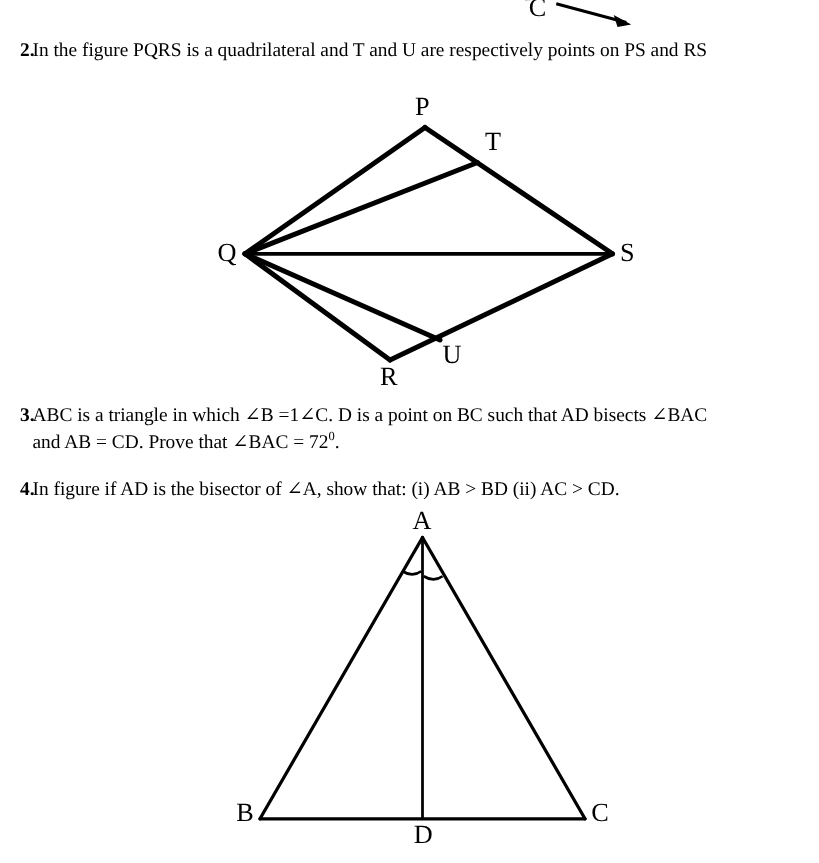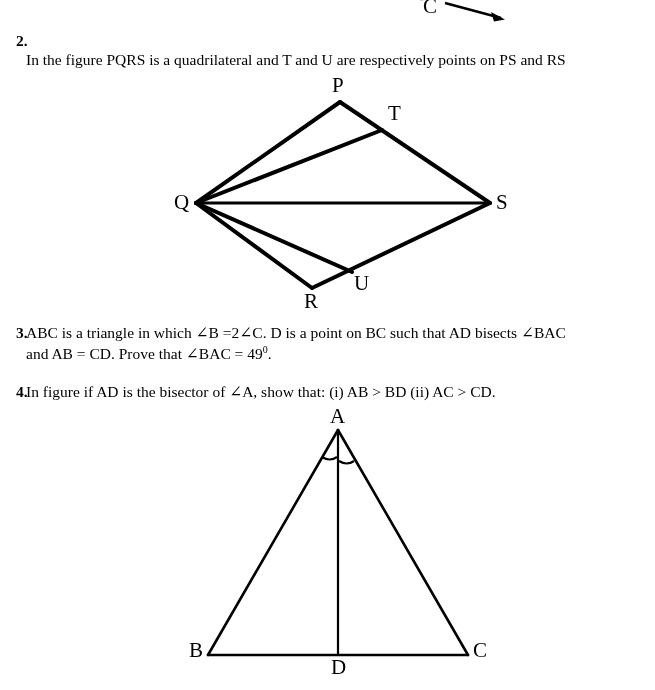--- a/index.html
+++ b/index.html
@@ -59,21 +59,21 @@
   .q-body {
     font-size: 15.5px;
     line-height: 21px;
   }
   .q-body .ln { display: block; white-space: nowrap; }
 
   #question-2 { left: 0px; top: 30px; width: 655px; }
   #question-3 { left: 0px; top: 322px; width: 655px; }
   #question-4 { left: 0px; top: 381px; width: 655px; }
 
-  #question-2 .q-body { width: 612px; margin-top: 19px; }
+  #question-2 .q-body { width: 612px; }
   #question-3 .q-body { width: 612px; }
 
   sup.zero {
     font-size: 10px;
     vertical-align: super;
     line-height: 0;
   }
 
   
   .figure {
@@ -146,22 +146,22 @@
     <span class="fig-label" style="left:228px; top:28px;">T</span>
     <span class="fig-label" style="left:14px;  top:117px;">Q</span>
     <span class="fig-label" style="left:336px; top:117px;">S</span>
     <span class="fig-label" style="left:194px; top:198px;">U</span>
     <span class="fig-label" style="left:144px; top:216px;">R</span>
   </div>
 
   <div class="question" id="question-3">
     <div class="q-num">3.</div>
     <div class="q-body">
-      <span class="ln">ABC is a triangle in which ∠B =2∠C. D is a point on BC such that AD bisects ∠BAC</span>
-      <span class="ln"><span>and AB = CD. Prove that ∠BAC = 49</span><sup class="zero">0</sup><span>.</span></span>
+      <span class="ln">ABC is a triangle in which ∠B =1∠C. D is a point on BC such that AD bisects ∠BAC</span>
+      <span class="ln"><span>and AB = CD. Prove that ∠BAC = 72</span><sup class="zero">0</sup><span>.</span></span>
     </div>
   </div>
 
   <div class="question" id="question-4">
     <div class="q-num">4.</div>
     <div class="q-body">
       <span class="ln">In figure if AD is the bisector of ∠A, show that: (i) AB &gt; BD  (ii) AC &gt; CD.</span>
     </div>
   </div>
 

